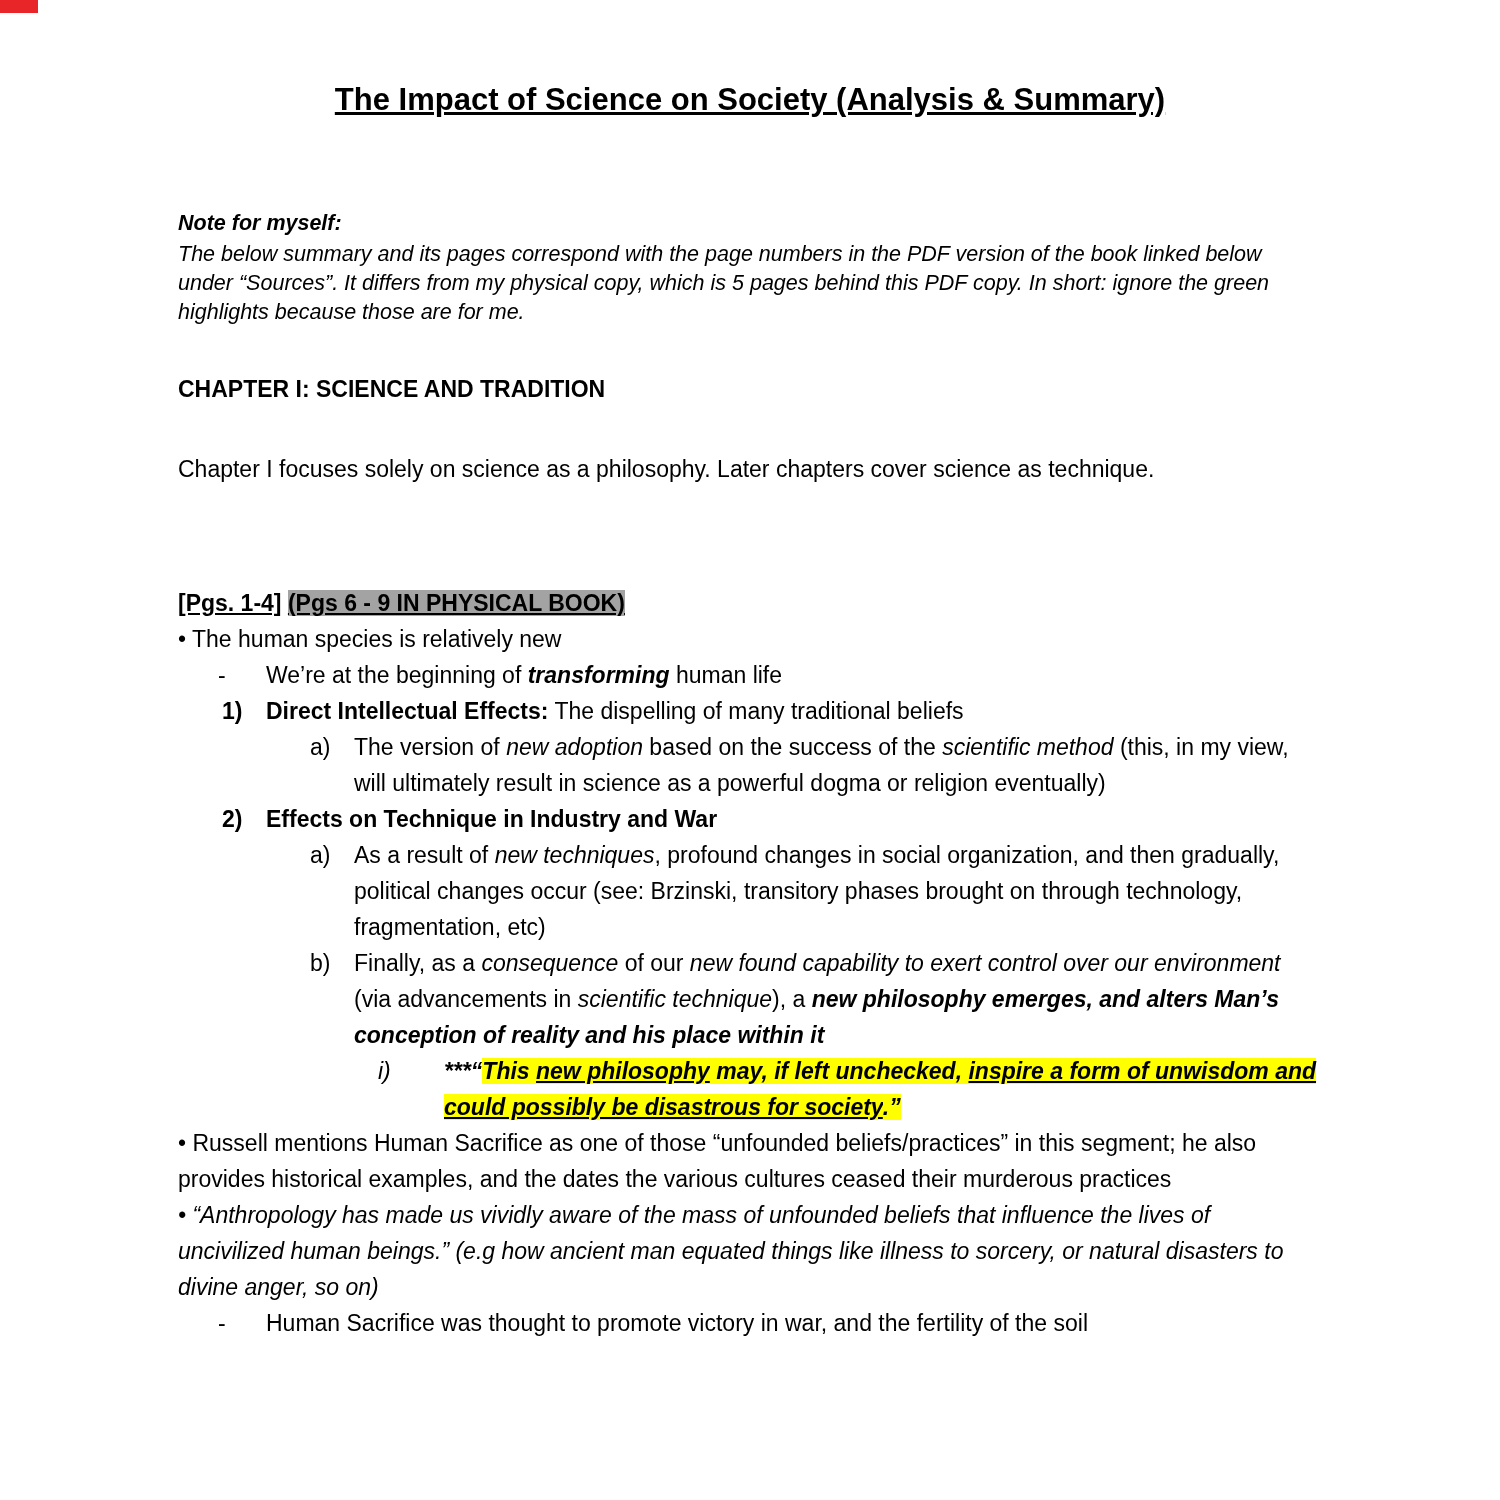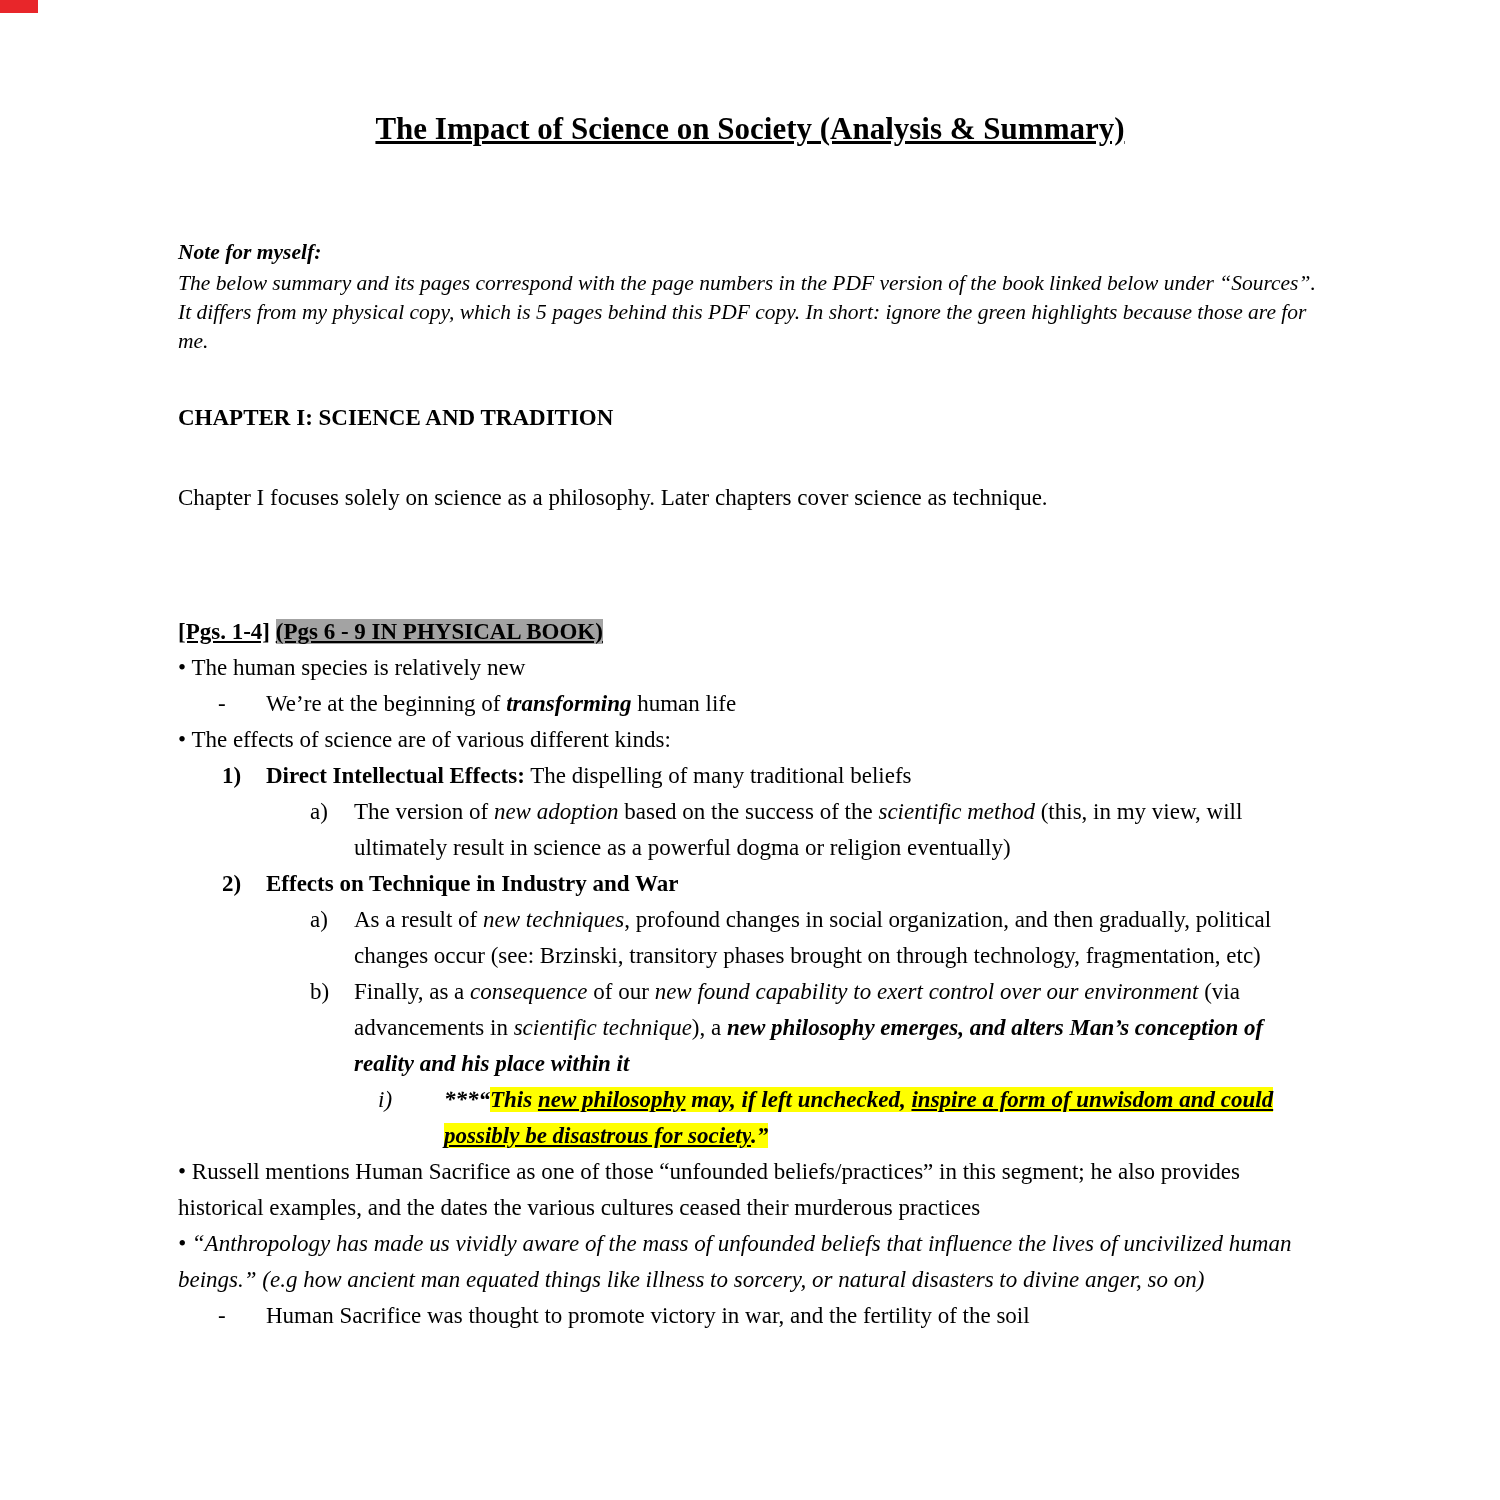--- a/index.html
+++ b/index.html
@@ -8,23 +8,22 @@
     background: #ffffff;
     width: 1500px;
     height: 1500px;
     overflow: hidden;
     font-family: "Liberation Sans", sans-serif;
     color: #000;
   }
   .page {
     position: relative;
     width: 1144px;
-    padding: 109px 178px 0 178px;
+    padding: 80px 178px 0 178px;
     box-sizing: content-box;
-    font-family: Liberation Serif, serif;
   }
   .corner-mark {
     position: absolute;
     top: 0;
     left: 0;
     width: 38px;
     height: 13px;
     background: #e8262a;
   }
   .block {
@@ -94,21 +93,20 @@
       <div class="block note-label"><span class="b i">Note for myself:</span></div>
       <div class="block note-para"><span class="i">The below summary and its pages correspond with the page numbers in the PDF version of the book linked below under “Sources”. It differs from my physical copy, which is 5 pages behind this PDF copy. In short: ignore the green highlights because those are for me.</span></div>
       <div class="block chapter-heading"><span class="b">CHAPTER I: SCIENCE AND TRADITION</span></div>
       <div class="block para-intro"><span>Chapter I focuses solely on science as a philosophy. Later chapters cover science as technique.</span></div>
       <div class="block pgs"><span class="b u">[Pgs. 1-4]</span><span> </span><span class="b u hl-green">(Pgs 6 - 9 IN PHYSICAL BOOK)</span></div>
       <div class="block bullet"><span>• The human species is relatively new</span></div>
       <div class="block dash">
         <span class="marker">-</span>
         <span class="content"><span>We’re at the beginning of </span><span class="b i">transforming</span><span> human life</span></span>
       </div>
-      <div class="block bullet"><span>• The effects of science are of various different kinds:</span></div>
       <div class="block num">
         <span class="marker">1)</span>
         <span class="content"><span class="b">Direct Intellectual Effects:</span><span> The dispelling of many traditional beliefs</span></span>
       </div>
       <div class="block letter">
         <span class="marker">a)</span>
         <span class="content"><span>The version of </span><span class="i">new adoption</span><span> based on the success of the </span><span class="i">scientific method</span><span> (this, in my view, will ultimately result in science as a powerful dogma or religion eventually)</span></span>
       </div>
       <div class="block num">
         <span class="marker">2)</span>

